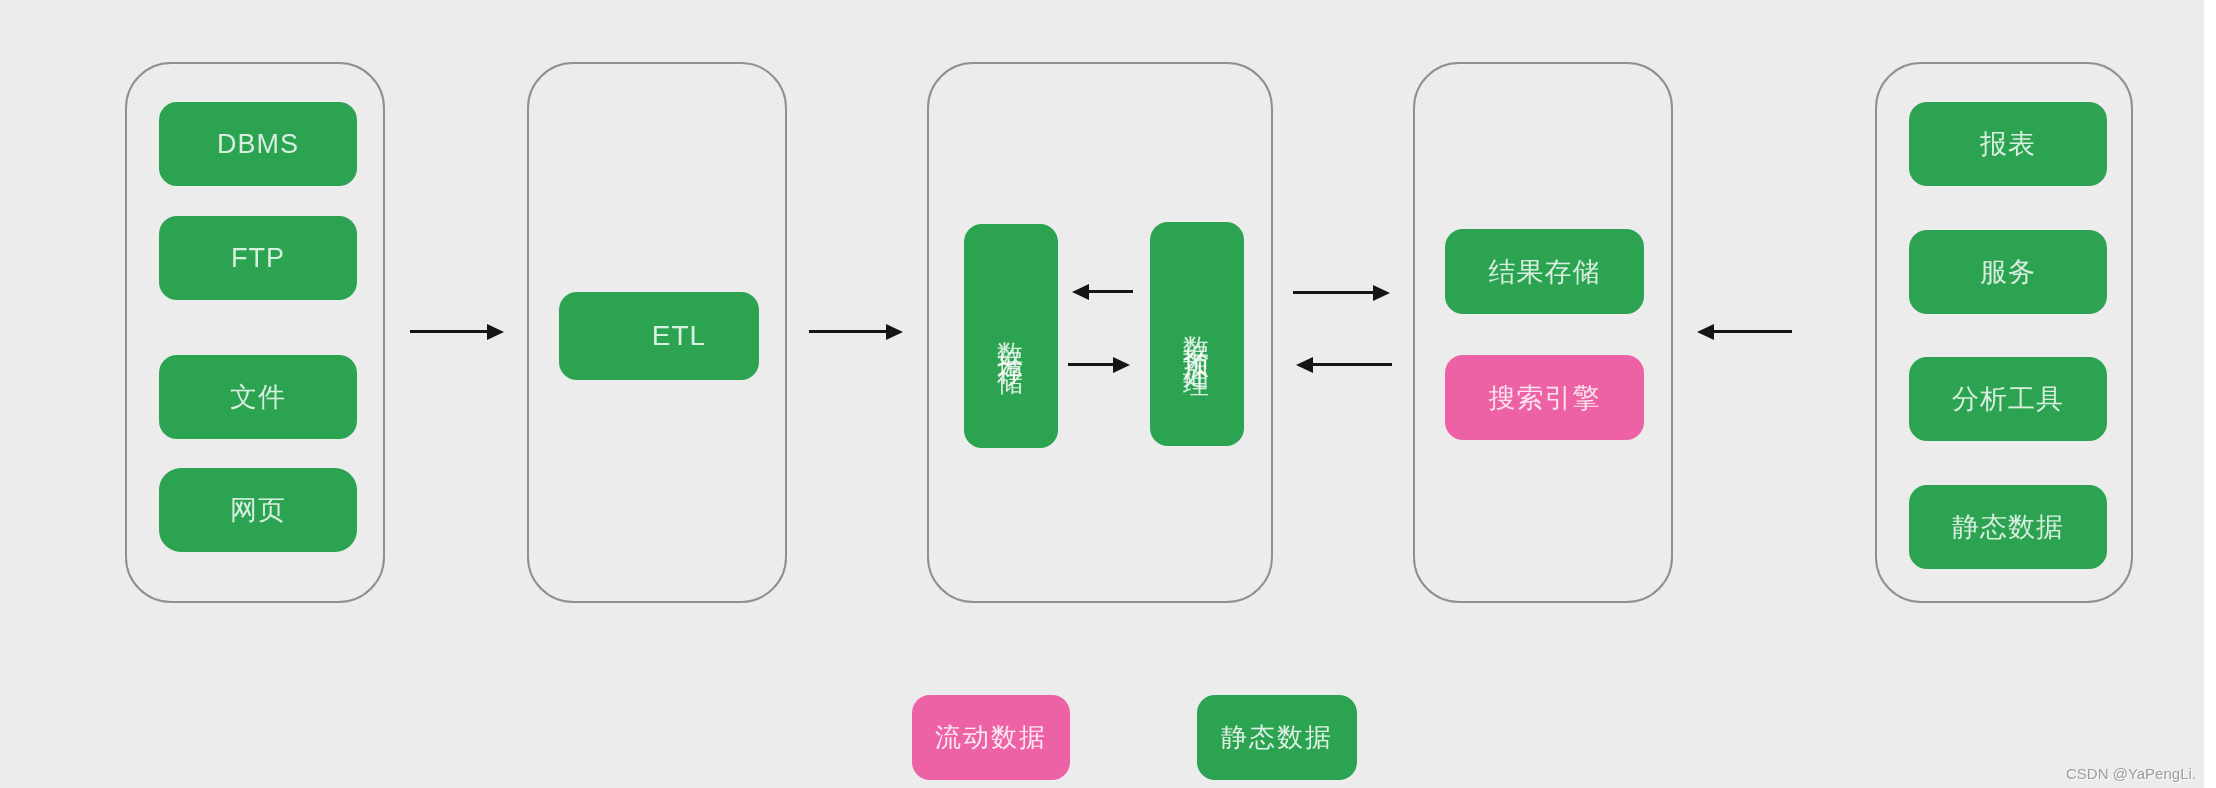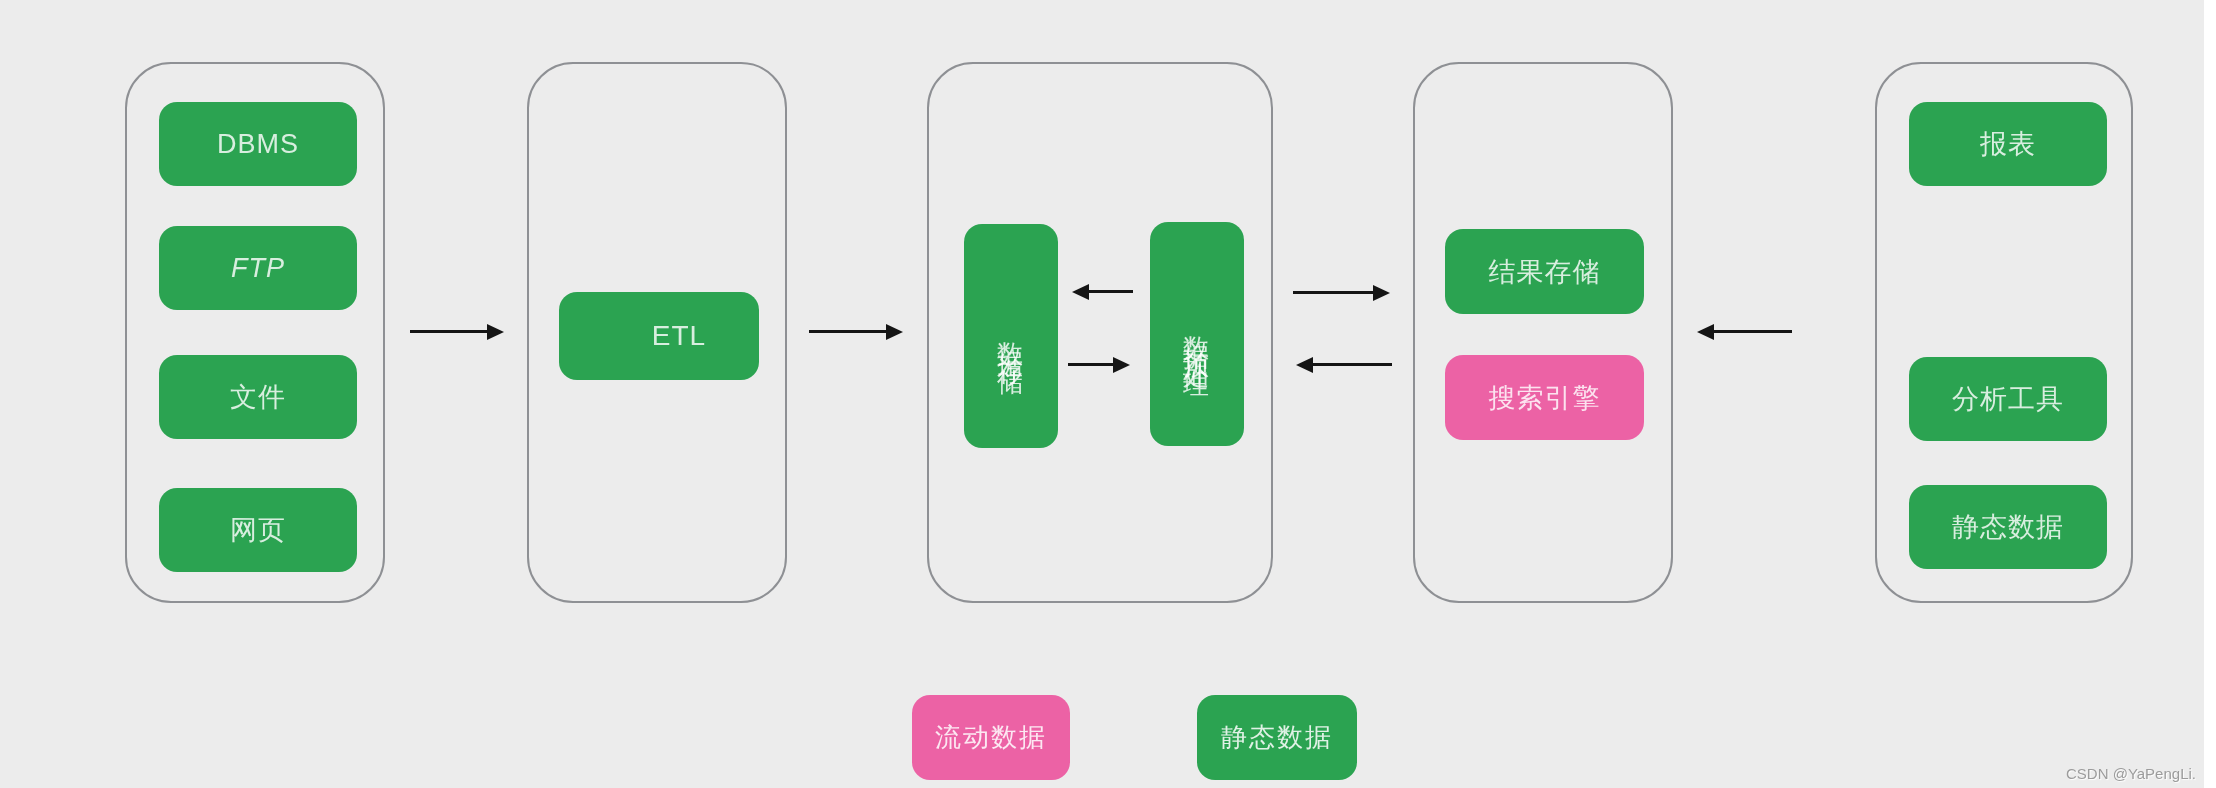--- a/index.html
+++ b/index.html
@@ -21,22 +21,22 @@
 
   .node {
     position:absolute; display:flex; align-items:center; justify-content:center;
     border-radius:18px; color:rgba(255,255,255,0.82);
     font-size:27px; letter-spacing:1px; box-sizing:border-box;
   }
   .green { background:var(--green, #2ba351); }
   .pink  { background:var(--pink, #ec62a5); }
 
   .c1 .node, .c5 .node { left:32px; width:198px; height:84px; }
-  .c1 .n0 { top:38px; }  .c1 .n1 { top:162px;font-style:italic; }
-  .c1 .n2 { top:291px; } .c1 .n3 { top:424px; }
+  .c1 .n0 { top:38px; }  .c1 .n1 { top:152px; }
+  .c1 .n2 { top:291px; } .c1 .n3 { top:404px;border-radius:22px; }
 
   .c2 .node { left:30px; top:228px; width:200px; height:88px; font-size:28px;padding-left:40px; }
 
   .c3 .node {
     width:94px; height:224px;
     writing-mode:vertical-lr; text-orientation:upright;
     letter-spacing:9px; font-size:26px; padding-top:6px;
   }
   .c3 .v0 { left:35px;  top:160px; }
   .c3 .v1 { left:221px; top:158px; }
@@ -114,20 +114,21 @@
 
   <div class="container c4">
     <div class="node pink r1">搜索引擎</div>
     <div class="node green r0">结果存储</div>
   </div>
 
   <div class="arrow a-left ar7"></div>
 
   <div class="container c5">
     <div class="node green n0">报表</div>
+    <div class="node green n1">服务</div>
     <div class="node green n2">分析工具</div>
     <div class="node green n3">静态数据</div>
   </div>
 
   <div class="legend-box green lg-static">静态数据</div>
   <div class="legend-box pink lg-flow">流动数据</div>
 
   <div class="watermark">CSDN @YaPengLi.</div>
 
 </div>

